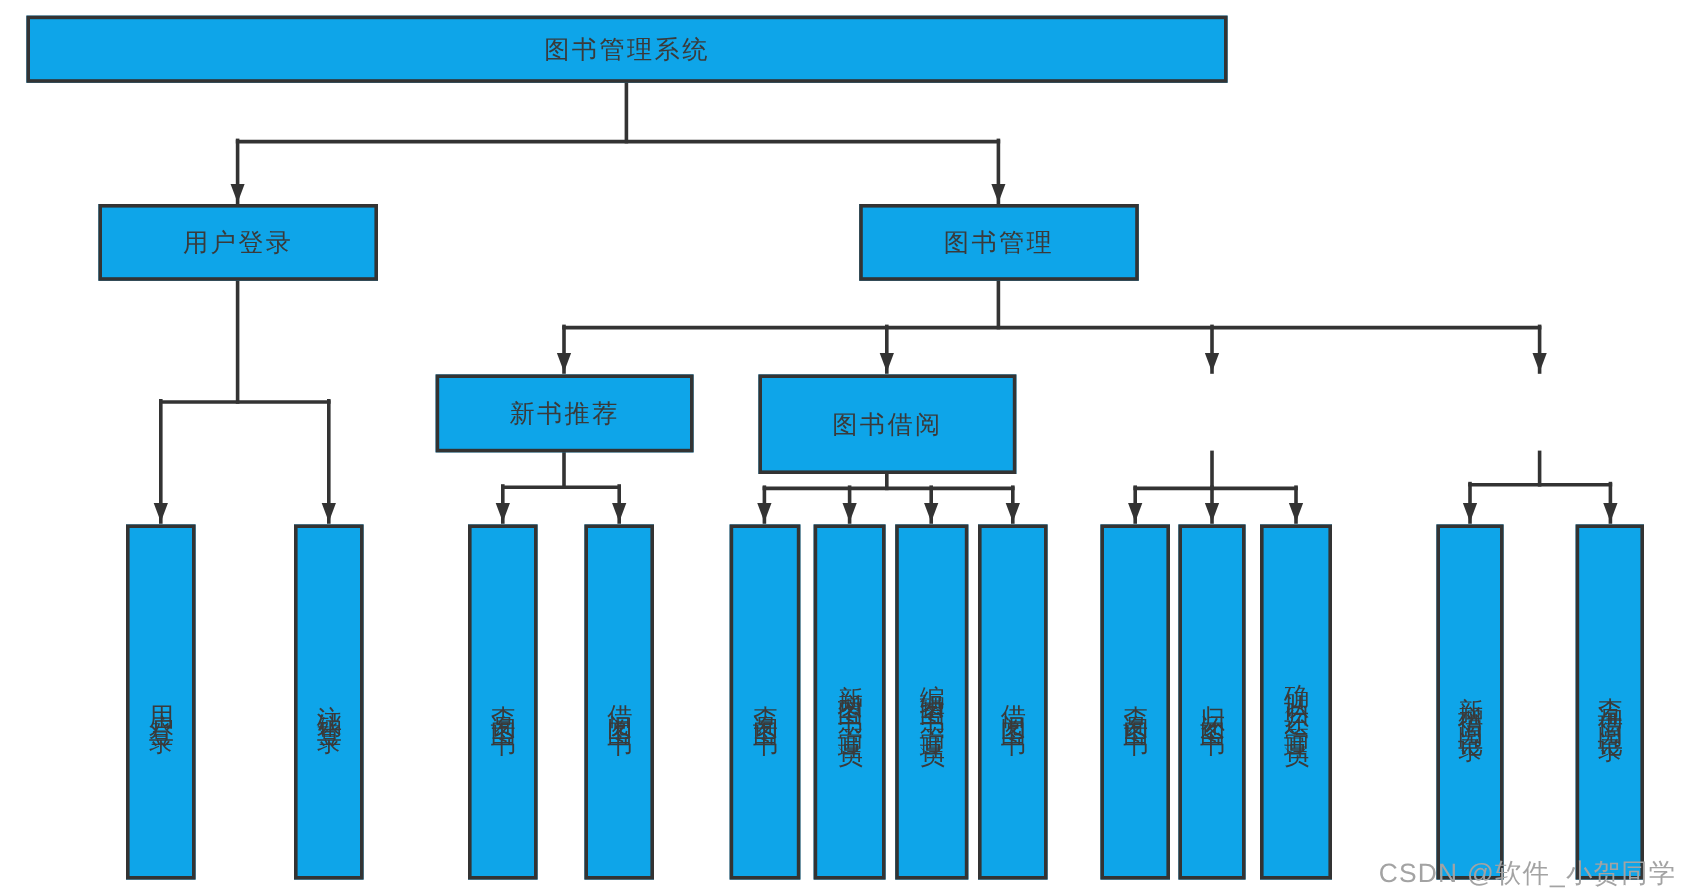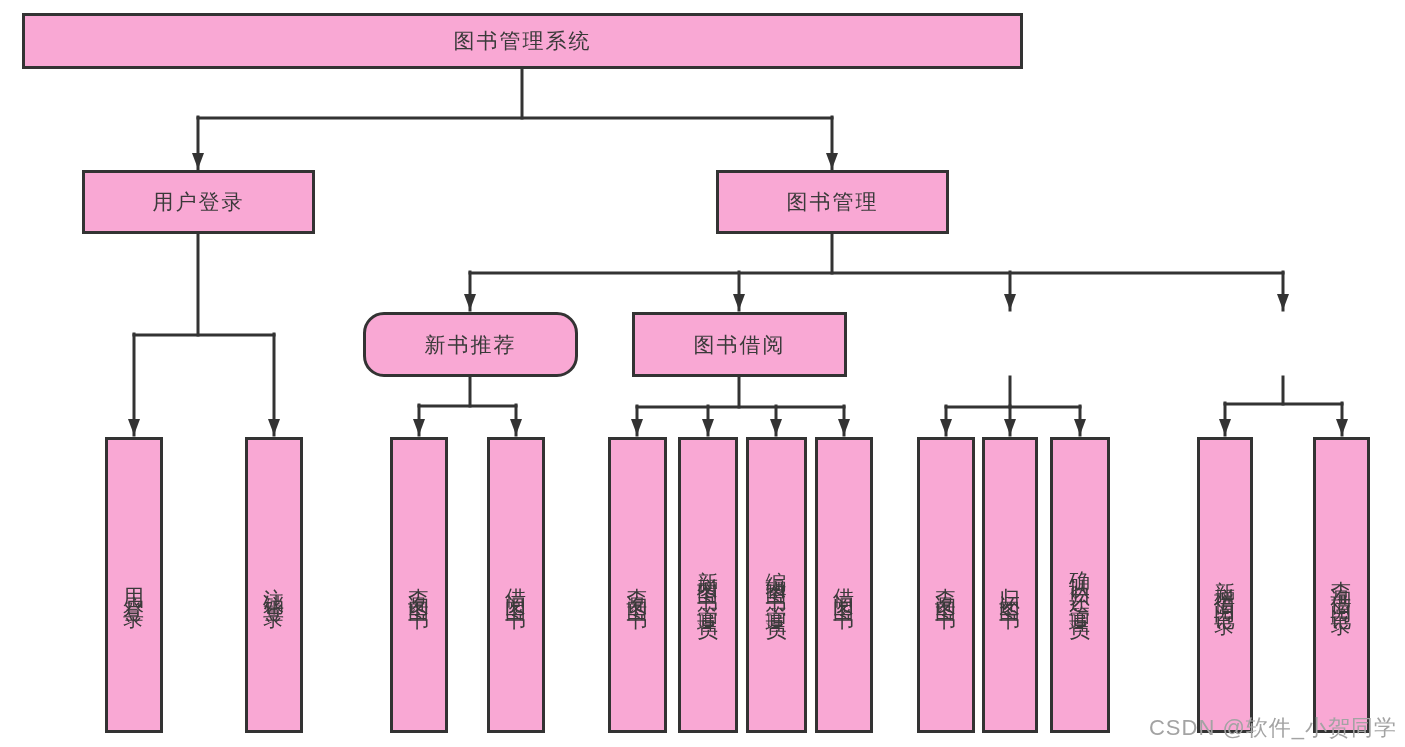--- a/index.html
+++ b/index.html
@@ -29,21 +29,21 @@
     fill: none;
     stroke-linecap: square;
   }
   .arrowhead-shape {
     fill: var(--line, #333333);
   }
   .node {
     position: absolute;
     box-sizing: border-box;
     border: 3px solid var(--box-border, #333333);
-    background: #f9a8d4;
+    background: #0ea5e9;
     display: flex;
     align-items: center;
     justify-content: center;
     color: var(--text, #3a3a3a);
   }
   .box-h {
     font-size: 21px;
     letter-spacing: 2px;
     white-space: nowrap;
   }
@@ -137,24 +137,24 @@
     <span>图书管理系统</span>
   </div>
 
   <div class="node box-h" style="left:82px;top:170px;width:233px;height:64px;">
     <span>用户登录</span>
   </div>
   <div class="node box-h" style="left:716px;top:170px;width:233px;height:64px;">
     <span>图书管理</span>
   </div>
 
-  <div class="node box-h" style="left:363px;top:312px;width:215px;height:65px;border-radius:21px;">
+  <div class="node box-h" style="left:363px;top:312px;width:215px;height:65px;">
     <span>新书推荐</span>
   </div>
-  <div class="node box-h" style="left:632px;top:312px;width:215px;height:65px;">
+  <div class="node box-h" style="left:632px;top:312px;width:215px;height:83px;">
     <span>图书借阅</span>
   </div>
 
   <div class="node box-v" style="left:105px;top:437px;width:58px;height:296px;">
     <span class="vtext">用户登录</span>
   </div>
   <div class="node box-v" style="left:245px;top:437px;width:58px;height:296px;">
     <span class="vtext">注销登录</span>
   </div>
 

